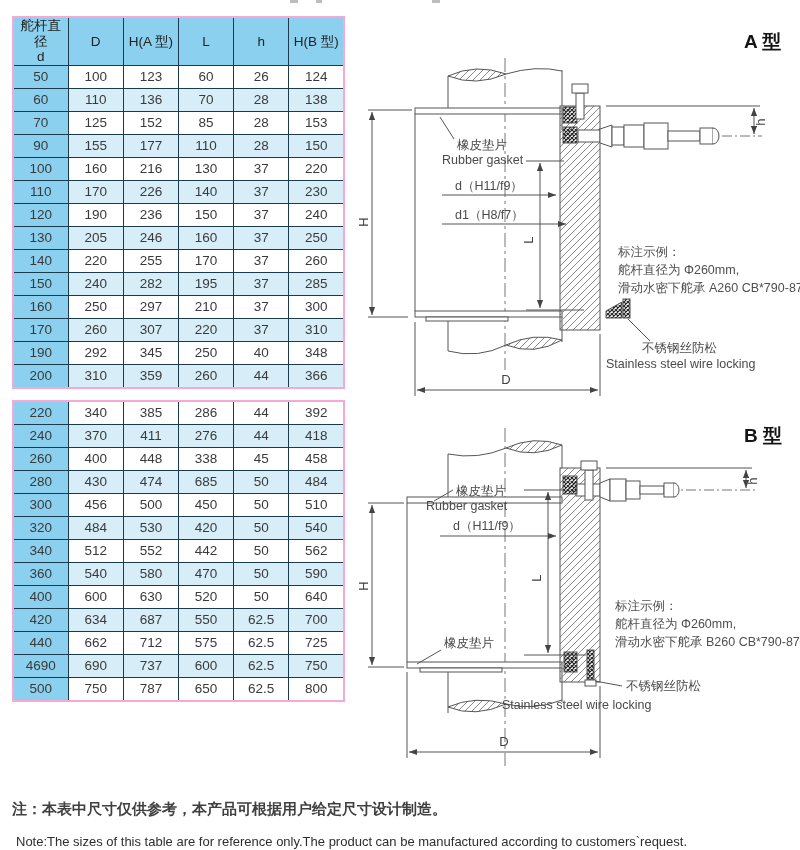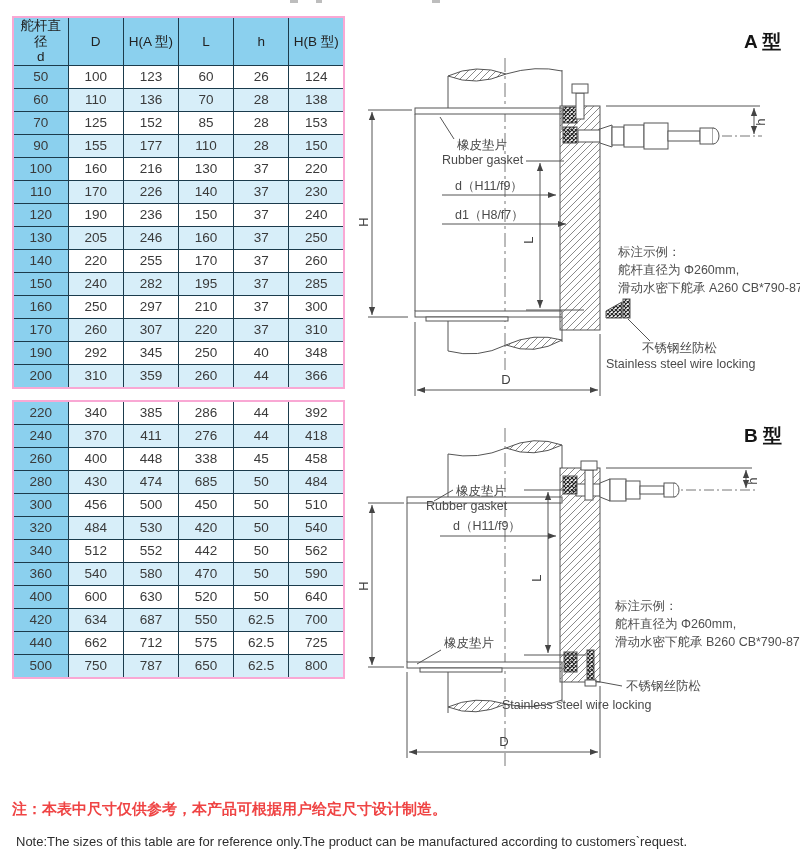--- a/index.html
+++ b/index.html
@@ -16,21 +16,21 @@
     font-size:13.5px;color:#3a3a3a;height:22px;padding:0;line-height:1.15;
   }
   table.spec thead th{background:#8bd0ee;font-weight:normal;color:#222;
     height:40px;white-space:pre-line;}
   table.spec tbody td:first-child{background:#8bd0ee;}
   table.spec tbody tr:nth-child(even) td:not(:first-child){background:#d7eef9;}
   table.spec tbody tr:nth-child(odd) td:not(:first-child){background:#ffffff;}
   #table2{margin-top:11px;}
   
   .note{position:absolute;left:12px;top:800px;width:780px;}
-  .note .zh{font-size:15px;font-weight:bold;color:#ef4444;margin:0 0 15px 0;}
+  .note .zh{font-size:15px;font-weight:bold;color:#404040;margin:0 0 15px 0;}
   .note .en{font-size:13px;color:#2e2e2e;margin:4px;}
   
   svg{position:absolute;overflow:visible;}
   #svgA{left:360px;top:18px;}
   #svgB{left:360px;top:410px;}
   svg text{fill:#4a4a4a;stroke:none;font-size:12.5px;
     font-family:"Liberation Sans","DejaVu Sans",sans-serif;}
   svg text.title{font-size:19px;font-weight:bold;fill:#151515;}
   svg text.dim{font-size:13px;fill:#404040;}
   svg text.example{font-size:12.5px;fill:#4f4f4f;}
@@ -257,20 +257,28 @@
         </tr>
         <tr>
           <td>440</td>
           <td>662</td>
           <td>712</td>
           <td>575</td>
           <td>62.5</td>
           <td>725</td>
         </tr>
         <tr>
+          <td>4690</td>
+          <td>690</td>
+          <td>737</td>
+          <td>600</td>
+          <td>62.5</td>
+          <td>750</td>
+        </tr>
+        <tr>
           <td>500</td>
           <td>750</td>
           <td>787</td>
           <td>650</td>
           <td>62.5</td>
           <td>800</td>
         </tr>
       </tbody>
   </table>
 </div>

